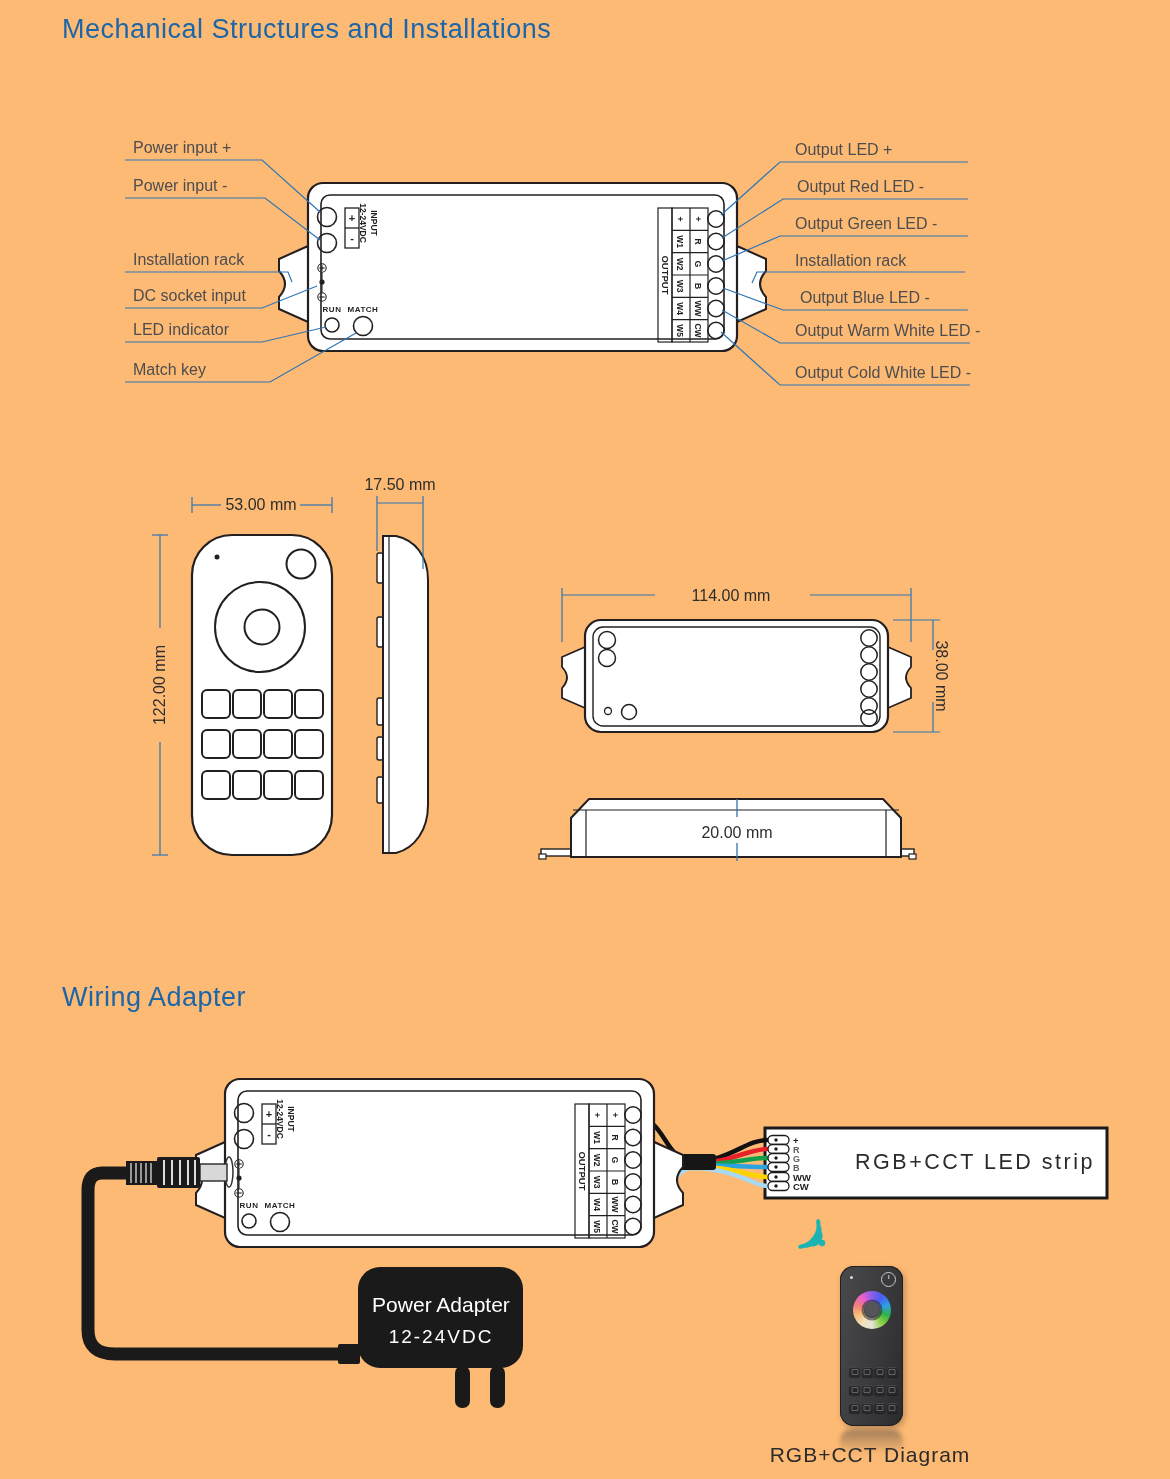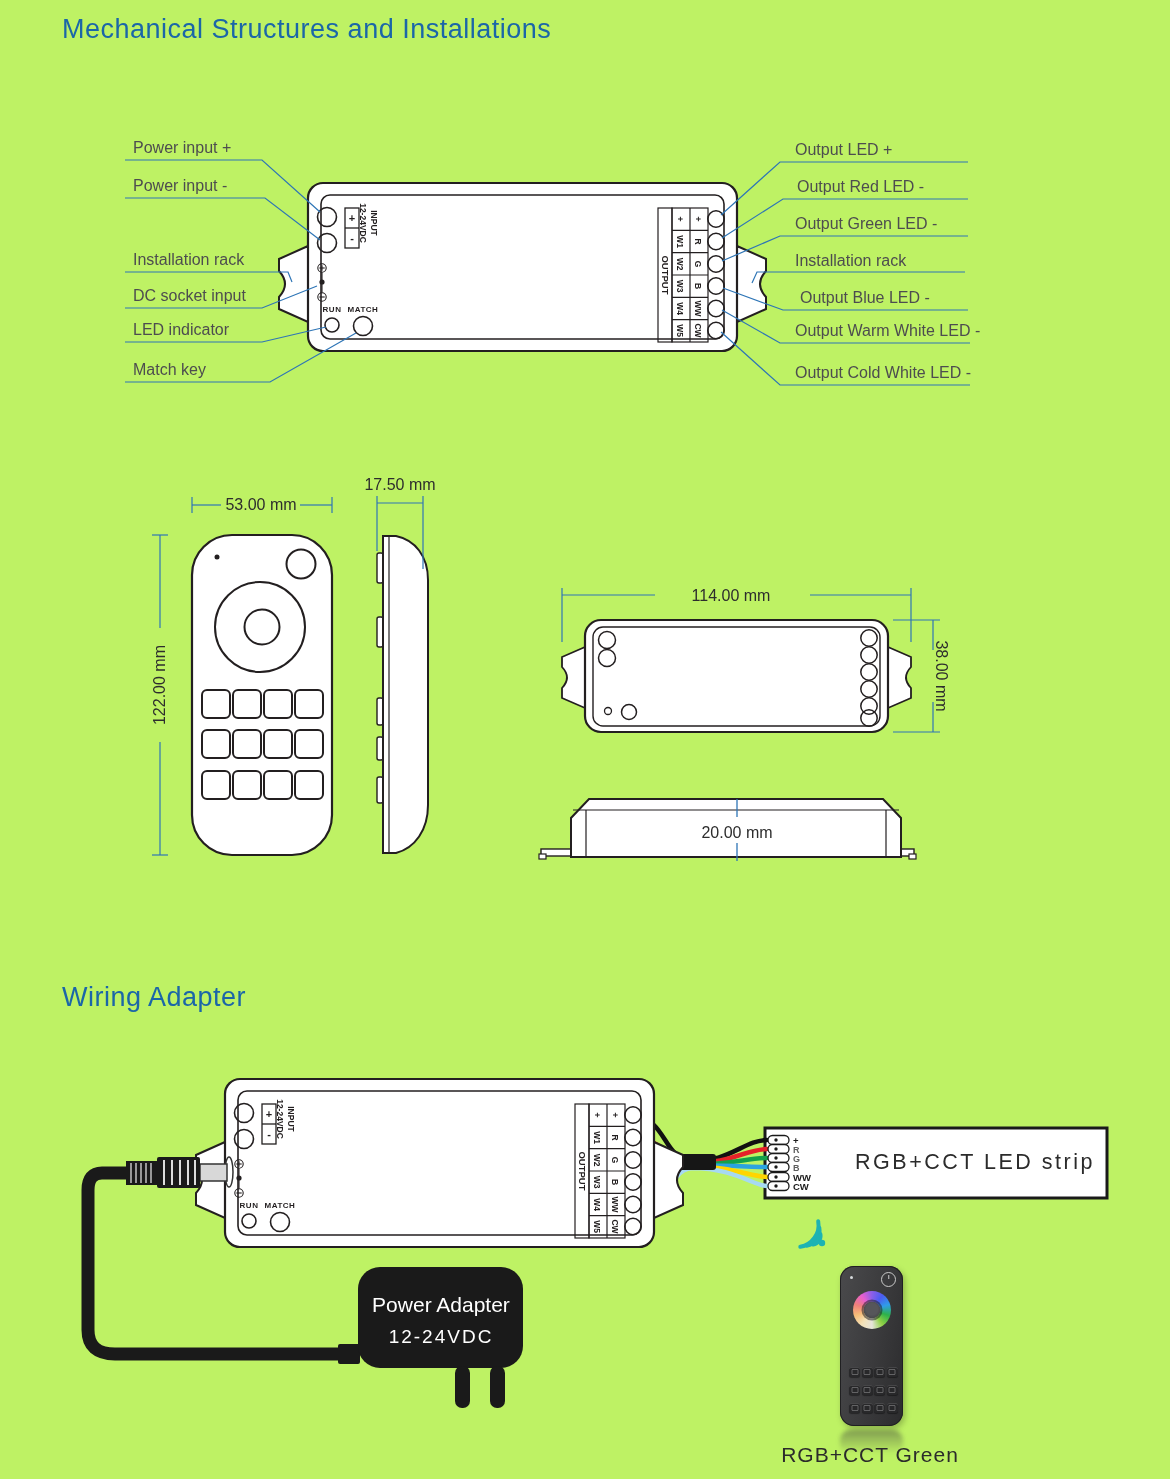--- a/index.html
+++ b/index.html
@@ -1,16 +1,16 @@
 <!DOCTYPE html>
 <html><head>
 <meta charset="utf-8">
 <style>
   html,body{margin:0;padding:0;background:#ffffff;font-family:"Liberation Sans",sans-serif;}
-  #page{position:relative;width:1170px;height:1479px;background:#bef264;overflow:hidden;}
+  #page{position:relative;width:1170px;height:1479px;background:#fdba74;overflow:hidden;}
   .sec-title{position:absolute;font-size:27px;color:#1b66a8;letter-spacing:0.5px;white-space:nowrap;}
   svg{position:absolute;left:0;top:0;}
   svg text{font-family:"Liberation Sans",sans-serif;}
   .callout{font-size:16px;fill:#4d4d4f;}
   .dim{font-size:16px;fill:#2d2d2d;}
   .rot{font-size:8.5px;font-weight:700;fill:#231f20;}
   .tiny{font-size:8px;font-weight:600;fill:#231f20;letter-spacing:0.5px;}
   .pm{font-size:11px;font-weight:700;fill:#231f20;}
   .padlbl{font-size:9px;fill:#5e5e5e;font-weight:600;}
   .padlblb{font-size:9.5px;fill:#1a1a1a;font-weight:700;}
@@ -334,15 +334,15 @@
         <div class="rk"></div>
         <div class="rk"></div>
         <div class="rk"></div>
       <div class="rk"></div>
         <div class="rk"></div>
         <div class="rk"></div>
         <div class="rk"></div>
     </div>
   </div>
   <div class="remote-reflection"></div>
-  <div class="remote-caption">RGB+CCT Green</div>
+  <div class="remote-caption">RGB+CCT Diagram</div>
 
 </div>
 
 </body></html>

